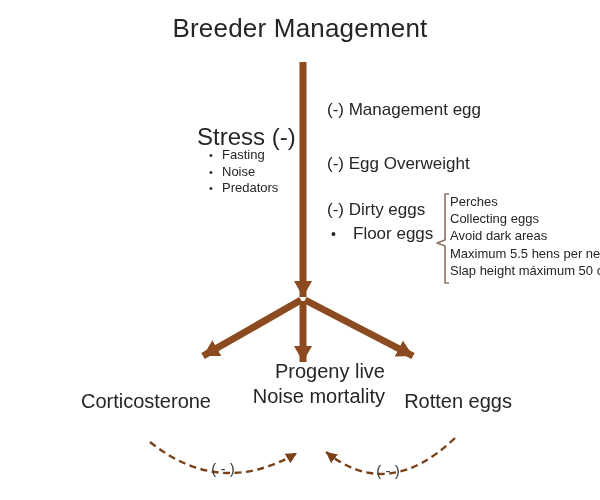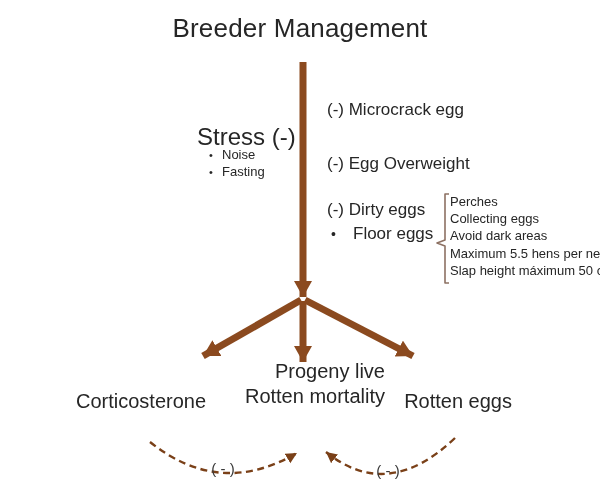--- a/index.html
+++ b/index.html
@@ -46,21 +46,21 @@
   .factor-dirty      { left: 327px; top: 200px; }
   .factor-floor      { left: 331px; top: 224px; }
   .factor-floor .bullet { display: inline-block; width: 22px; text-align: left; font-size: 14px; }
   .rec-list {
     left: 450px; top: 193px;
     font-size: 13px;
     line-height: 17.2px;
   }
   .rec-list .li { white-space: nowrap; }
   .outcome { font-size: 20px; white-space: nowrap; }
-  .outcome-left  { left: 71px;  top: 390px; width: 140px; text-align: center; }
+  .outcome-left  { left: 71px;  top: 390px; width: 140px; text-align: right; }
   .outcome-center{ left: 225px; top: 359px; width: 160px; text-align: right; line-height: 24.5px; }
   .outcome-right { left: 400px; top: 390px; width: 112px; text-align: right; }
   .feedback-label { font-size: 15px; color: #3a3a3a; }
   .feedback-left  { left: 200px; top: 460px; width: 46px; text-align: center; }
   .feedback-right { left: 365px; top: 462px; width: 46px; text-align: center; }
 </style>
 </head>
 <body>
 
 <div class="canvas">
@@ -84,40 +84,41 @@
     <path d="M449,194 L445,194 L445,240 L437,243 L445,246 L445,283 L449,283" fill="none" stroke="#8d7163" stroke-width="1.6" stroke-linejoin="round"></path>
 
     <path d="M150,442 Q220,498 297,453" fill="none" stroke="#7a4018" stroke-width="2.4" stroke-dasharray="7 4.5" marker-end="url(#headSmall)"></path>
     <path d="M455,438 Q388,502 326,452" fill="none" stroke="#7a4018" stroke-width="2.4" stroke-dasharray="7 4.5" marker-end="url(#headSmall)"></path>
   </svg>
 
   <div class="abs title">Breeder Management</div>
 
   <div class="abs stress-heading">Stress (-)</div>
   <div class="abs stress-list">
+    <div class="li"><span class="bullet">•</span><span>Fasting</span></div>
     <div class="li"><span class="bullet">•</span><span>Noise</span></div>
-    <div class="li"><span class="bullet">•</span><span>Fasting</span></div>
+    <div class="li"><span class="bullet">•</span><span>Predators</span></div>
   </div>
 
-  <div class="abs factor factor-microcrack">(-) Microcrack egg</div>
+  <div class="abs factor factor-microcrack">(-) Management egg</div>
   <div class="abs factor factor-overweight">(-) Egg Overweight</div>
   <div class="abs factor factor-dirty">(-) Dirty eggs</div>
   <div class="abs factor factor-floor"><span class="bullet">•</span><span>Floor eggs</span></div>
 
   <div class="abs rec-list">
     <div class="li">Perches</div>
     <div class="li">Collecting eggs</div>
     <div class="li">Avoid dark areas</div>
     <div class="li">Maximum 5.5 hens per nest</div>
     <div class="li">Slap height máximum 50 cm</div>
   </div>
 
   <div class="abs outcome outcome-left">Corticosterone</div>
   <div class="abs outcome outcome-center">
     <div>Progeny live</div>
-    <div>Rotten mortality</div>
+    <div>Noise mortality</div>
   </div>
   <div class="abs outcome outcome-right">Rotten eggs</div>
 
   <div class="abs feedback-label feedback-left">( - )</div>
   <div class="abs feedback-label feedback-right">( - )</div>
 
 </div>
 
 </body></html>

